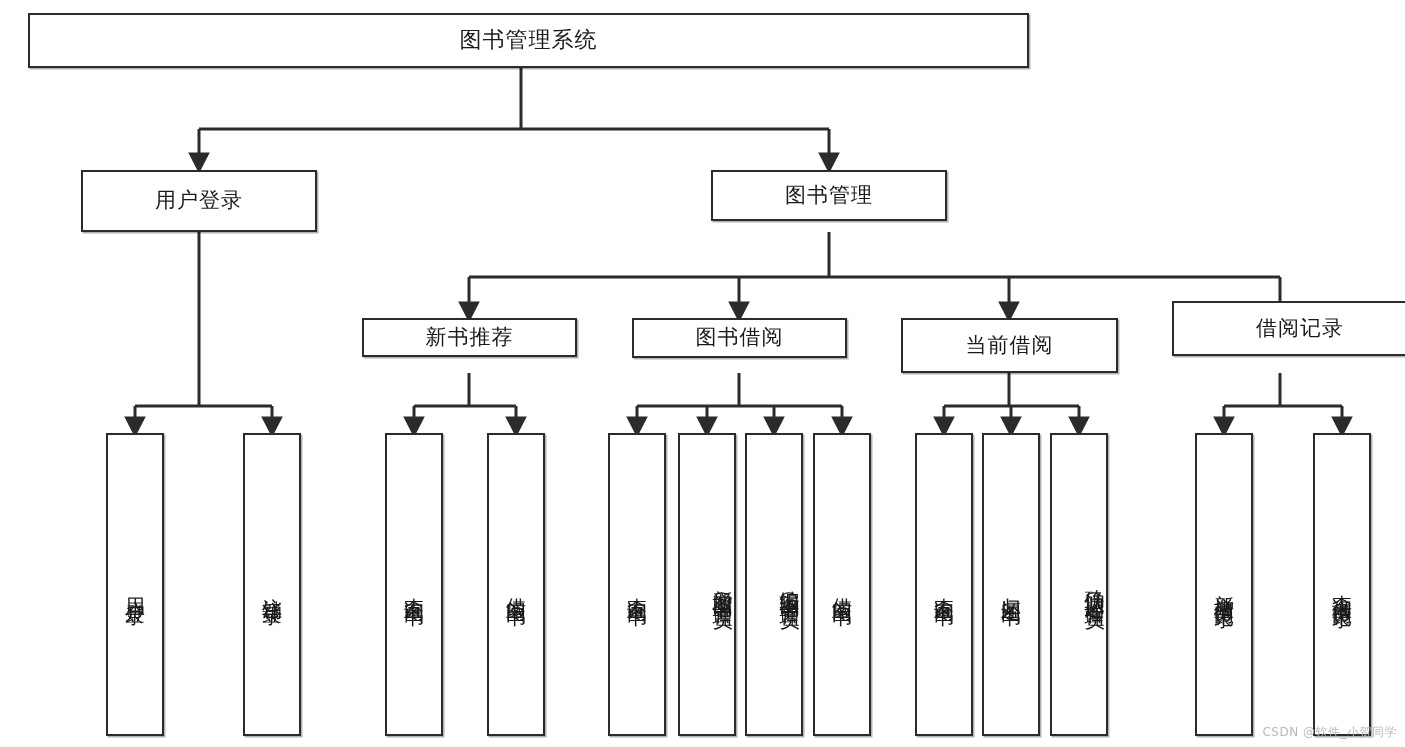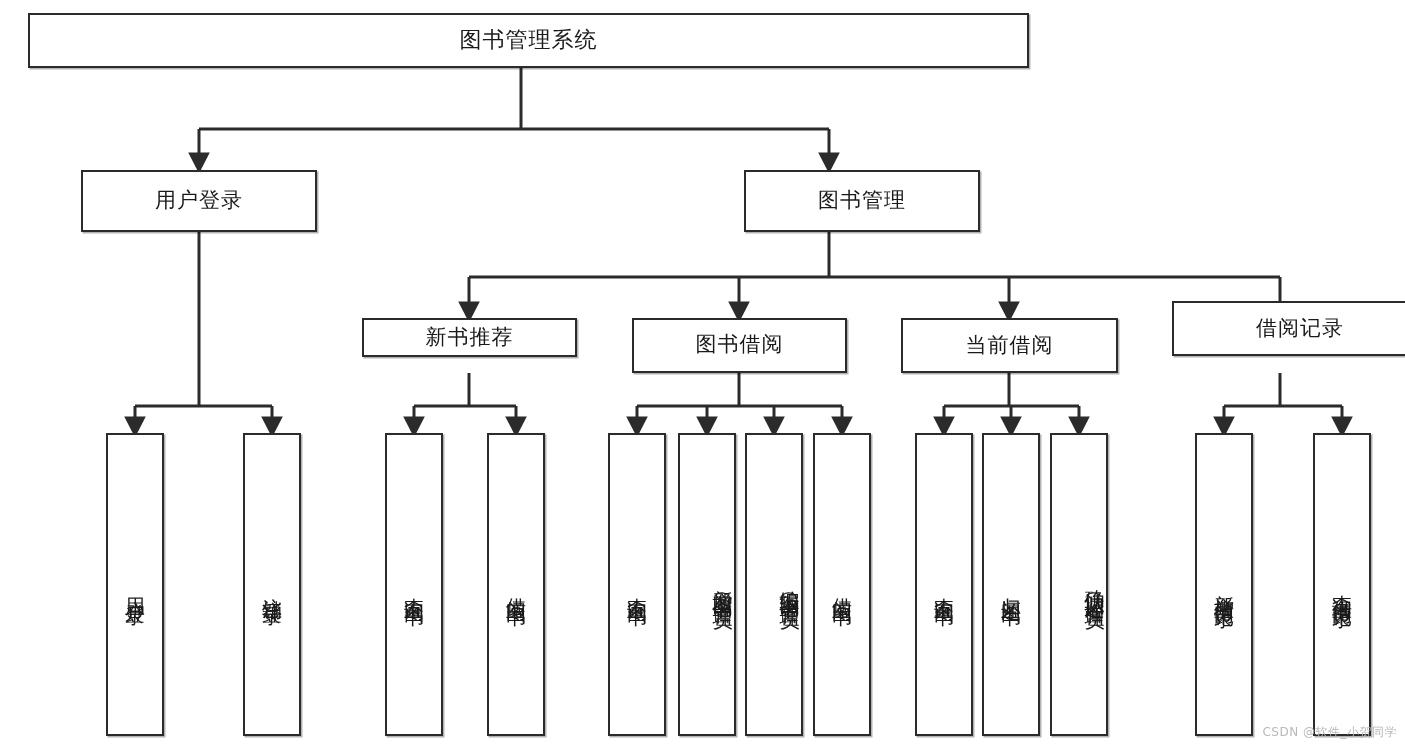--- a/index.html
+++ b/index.html
@@ -121,24 +121,24 @@
       <path d="M1280,373 L1280,406"></path>
       <path d="M1224,406 L1342,406"></path>
       <path d="M1224,406 L1224,426" marker-end="url(#arrow)"></path>
       <path d="M1342,406 L1342,426" marker-end="url(#arrow)"></path>
     </g>
   </svg>
 
   <div class="node horiz" id="root-node" style="left: 21px; top: 13px; width: 1001px; height: 55px;">图书管理系统</div>
 
   <div class="node horiz" style="left: 81px; top: 170px; width: 236px; height: 62px;">用户登录</div>
-  <div class="node horiz" style="left: 711px; top: 170px; width: 236px; height: 62px; margin-left: 33px;">图书管理</div>
+  <div class="node horiz" style="left: 711px; top: 170px; width: 236px; height: 51px;">图书管理</div>
 
   <div class="node horiz" style="left: 362px; top: 318px; width: 215px; height: 39px;">新书推荐</div>
-  <div class="node horiz" style="left: 632px; top: 318px; width: 215px; height: 55px; font-family: Liberation Mono, monospace;">图书借阅</div>
+  <div class="node horiz" style="left: 632px; top: 318px; width: 215px; height: 40px;">图书借阅</div>
   <div class="node horiz" style="left: 901px; top: 318px; width: 217px; height: 55px;">当前借阅</div>
   <div class="node horiz" style="left: 1172px; top: 301px; width: 256px; height: 55px;">借阅记录</div>
 
   <div class="node vert centered" style="left: 106px; top: 433px; width: 58px; height: 303px;">用户登录</div>
   <div class="node vert centered" style="left: 243px; top: 433px; width: 58px; height: 303px;">注销登录</div>
   <div class="node vert centered" style="left: 385px; top: 433px; width: 58px; height: 303px;">查询图书</div>
   <div class="node vert centered" style="left: 487px; top: 433px; width: 58px; height: 303px;">借阅图书</div>
   <div class="node vert centered" style="left: 608px; top: 433px; width: 58px; height: 303px;">查询图书</div>
   <div class="node vert" style="left: 678px; top: 433px; width: 58px; height: 303px;">新增图书（管理员）</div>
   <div class="node vert" style="left: 745px; top: 433px; width: 58px; height: 303px;">编辑图书（管理员）</div>

